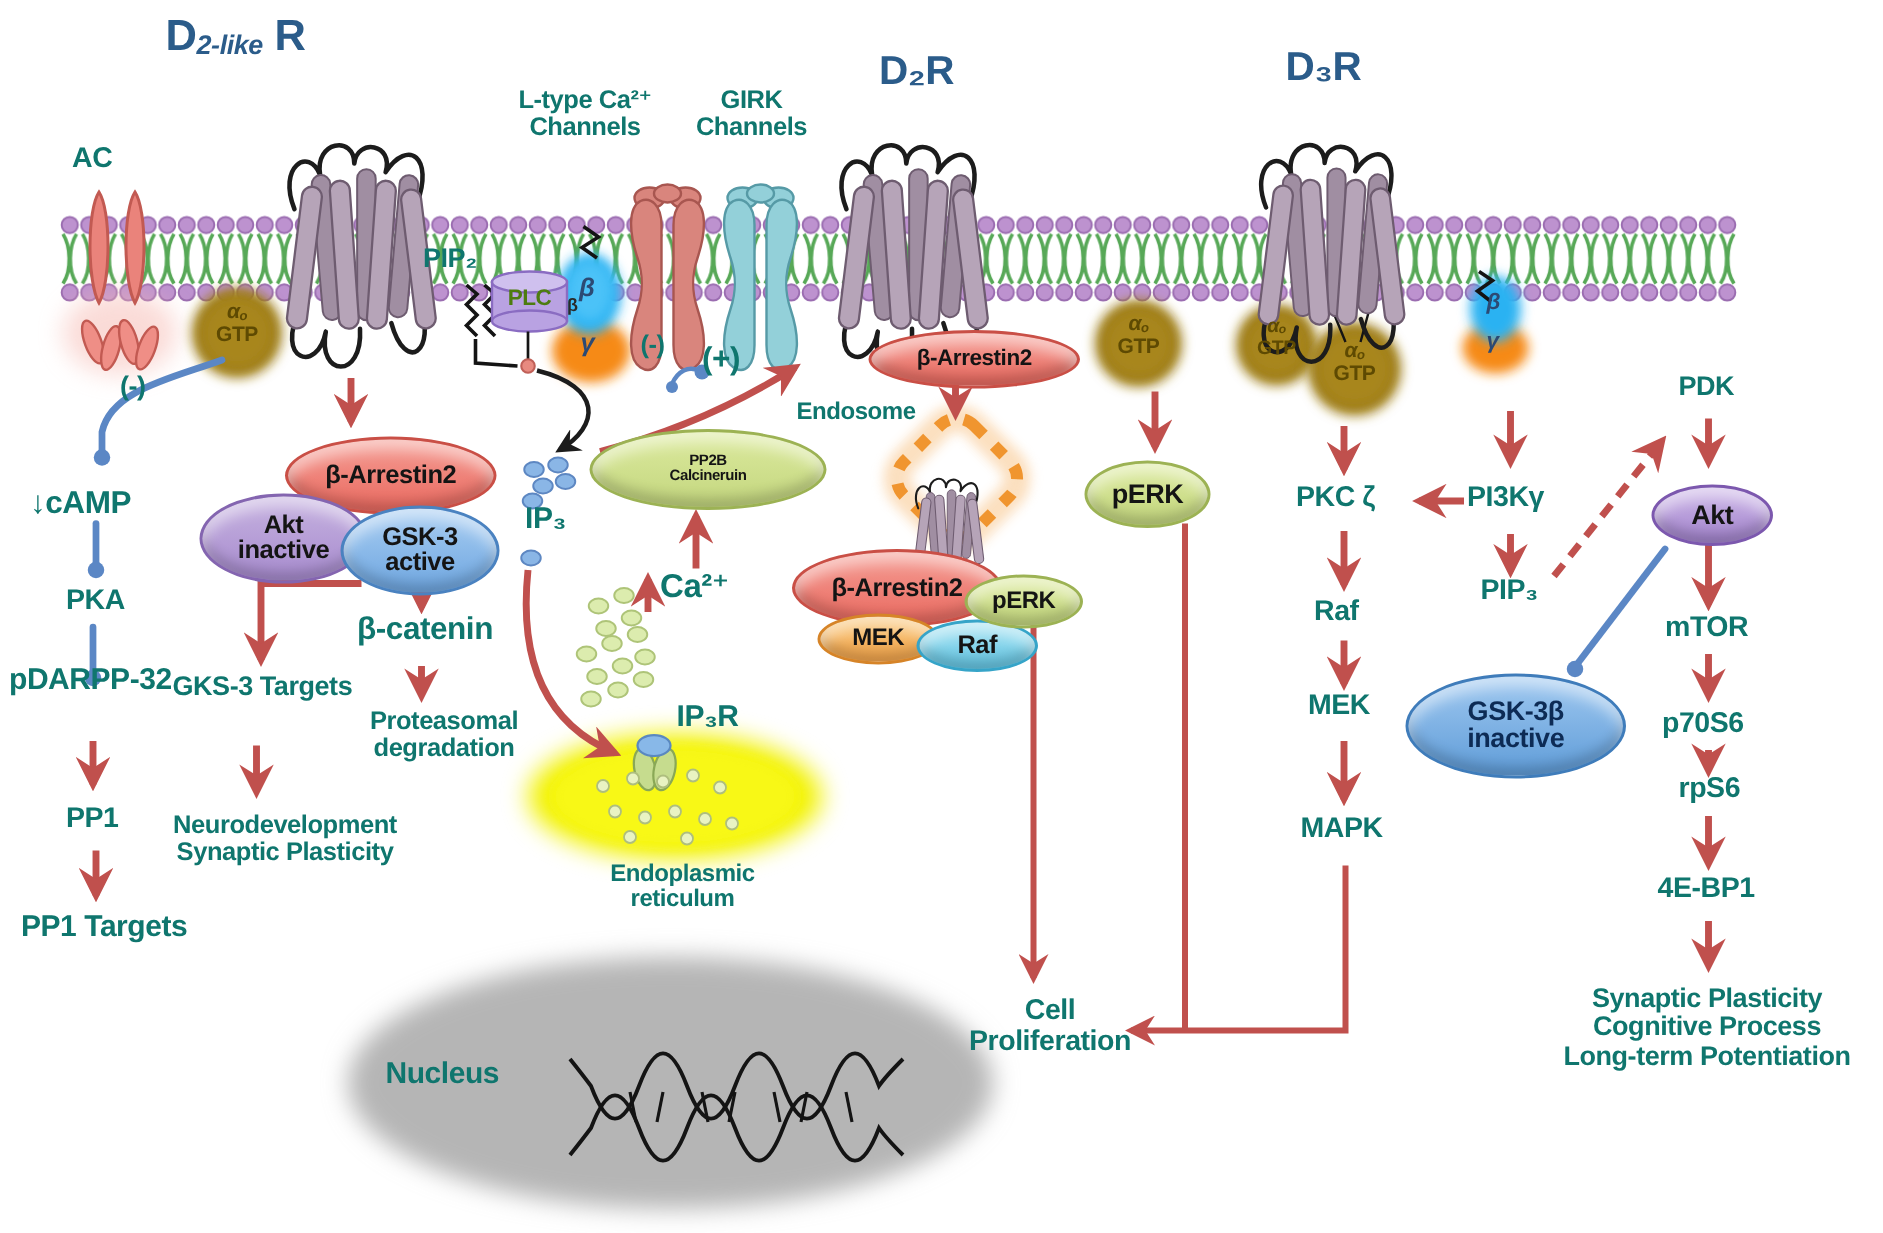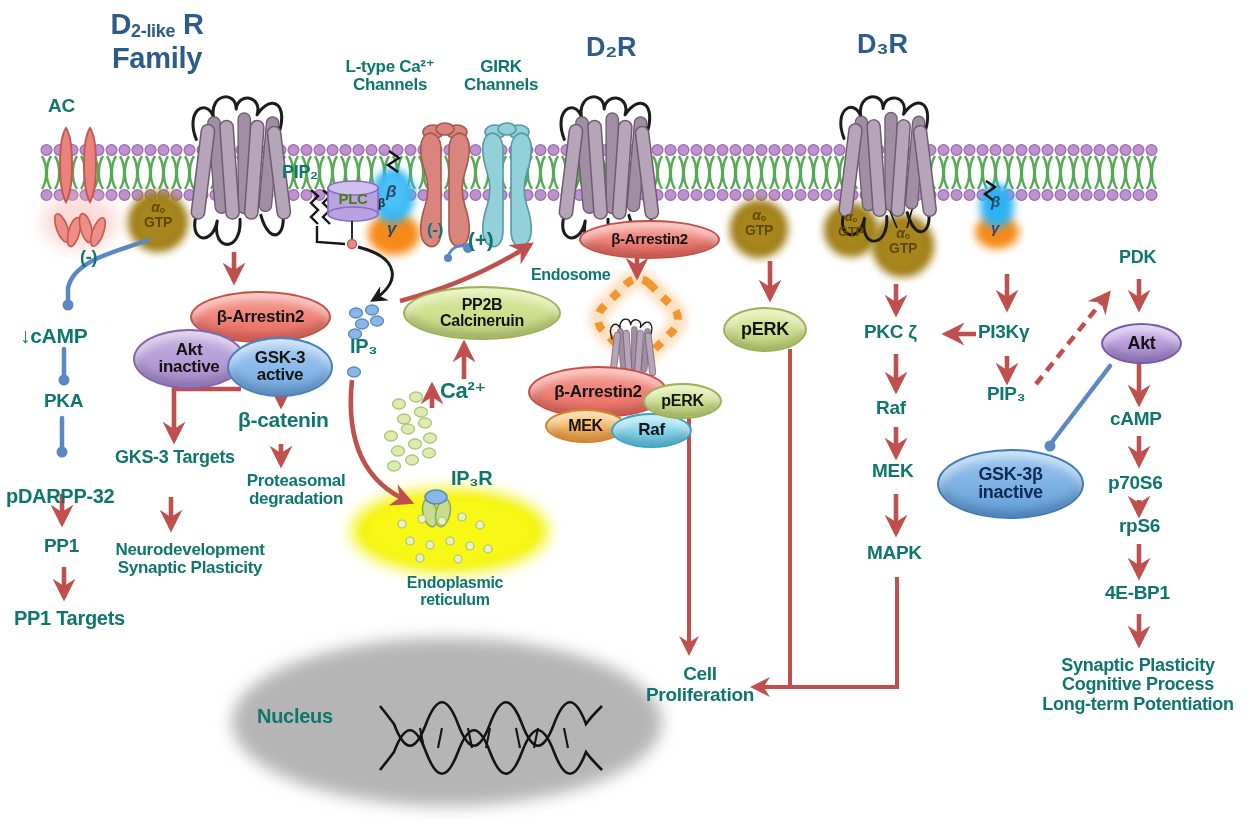--- a/index.html
+++ b/index.html
@@ -4,21 +4,21 @@
 <style>
   html,body{margin:0;padding:0;background:#fff;}
   .canvas{position:relative;width:1255px;height:822px;background:#ffffff;overflow:hidden;
           font-family:"Liberation Sans","DejaVu Sans",sans-serif;}
   svg.layer{position:absolute;left:0;top:0;z-index:1;}
   .lbl{position:absolute;z-index:3;font-weight:700;color:#0f766e;white-space:nowrap;
        line-height:1.08;letter-spacing:-0.3px;}
   .c{text-align:center;white-space:normal;}
   .dred{color:#0f766e;}
   .blue{color:#2B5C8A;}
-  .sub{font-size:62%;vertical-align:-16%;}
+  .sub{font-size:62%;vertical-align:-16%;font-style:italic;}
   .gtp{color:#5e4a02;font-size:14px;line-height:1.02;}
   .gtp .a{font-style:italic;}
   .grk{font-style:italic;color:#2c4a74;}
   .mol{position:absolute;z-index:2;border-radius:50%;display:flex;flex-direction:column;
        align-items:center;justify-content:center;font-weight:700;color:#141414;
        letter-spacing:-0.3px;line-height:0.98;text-align:center;
        box-shadow:inset 0 7px 9px rgba(255,255,255,.5), inset 0 -6px 8px rgba(0,0,0,.18);}
   .salmon{background:linear-gradient(180deg,#f59d94,#e9695f);border:2px solid #c94f46;}
   .darkred{background:linear-gradient(180deg,#b25450,#8f2f2c);border:2px solid #6d201e;}
   .purple{background:linear-gradient(180deg,#c6b2e0,#a78bce);border:2px solid #8465b0;}
@@ -273,21 +273,21 @@
       <span>β-Arrestin2</span>
     </div>
 <div class="mol purple" style="left:133px;top:329px;width:108px;height:56px;font-size:17px;">
       <span>Akt</span>
       <span>inactive</span>
     </div>
 <div class="mol blueel" style="left:227px;top:337px;width:102px;height:56px;font-size:17px;">
       <span>GSK-3</span>
       <span>active</span>
     </div>
-<div class="mol green" style="left:403px;top:286px;width:154px;height:50px;font-size:16px;">
+<div class="mol green" style="left:393px;top:286px;width:154px;height:50px;font-size:10px;">
       <span>PP2B</span>
       <span>Calcineruin</span>
     </div>
 <div class="mol salmon" style="left:579px;top:220px;width:137px;height:35px;font-size:15px;">
       <span>β-Arrestin2</span>
     </div>
 <div class="mol salmon" style="left:528px;top:366px;width:136px;height:48px;font-size:17px;">
       <span>β-Arrestin2</span>
     </div>
 <div class="mol orange" style="left:545px;top:409px;width:77px;height:30px;font-size:16px;">
@@ -305,21 +305,20 @@
 <div class="mol aktc" style="left:1101px;top:323px;width:77px;height:37px;font-size:18px;">
       <span>Akt</span>
     </div>
 <div class="mol bluebig" style="left:937px;top:449px;width:143px;height:66px;font-size:18px;">
       <span>GSK-3β</span>
       <span>inactive</span>
     </div>
 
 <div class="lbl c blue" style="left:62px;top:8px;width:190px;font-size:29px;line-height:1.15;">
   <div><span>D</span><span class="sub">2-like</span><span> R</span></div>
-  <div>Family</div>
 </div>
 <div class="lbl" style="left:48px;top:96px;font-size:19px;">AC</div>
 <div class="lbl c" style="left:328px;top:58px;width:124px;font-size:17px;">
   <div>L-type Ca²⁺</div>
       <div>Channels</div>
 </div>
 <div class="lbl c" style="left:448px;top:58px;width:106px;font-size:17px;">
   <div>GIRK</div>
       <div>Channels</div>
 </div>
@@ -346,21 +345,21 @@
   <div>GTP</div>
 </div>
 <div class="lbl c gtp" style="left:873px;top:226px;width:60px;">
   <div><span class="a">α</span><span class="sub">o</span></div>
   <div>GTP</div>
 </div>
 
 <div class="lbl" style="left:80px;top:248px;font-size:18px;">(-)</div>
 <div class="lbl" style="left:20px;top:325px;font-size:21px;">↓cAMP</div>
 <div class="lbl" style="left:44px;top:391px;font-size:19px;">PKA</div>
-<div class="lbl" style="left:6px;top:486px;font-size:20px;">pDARPP-32</div>
+<div class="lbl" style="left:6px;top:443px;font-size:20px;">pDARPP-32</div>
 <div class="lbl" style="left:44px;top:536px;font-size:19px;">PP1</div>
 <div class="lbl" style="left:14px;top:608px;font-size:20px;">PP1 Targets</div>
 <div class="lbl" style="left:115px;top:448px;font-size:18px;">GKS-3 Targets</div>
 <div class="lbl" style="left:238px;top:409px;font-size:21px;">β-catenin</div>
 <div class="lbl c dred" style="left:240px;top:472px;width:112px;font-size:17px;">
   <div>Proteasomal</div>
       <div>degradation</div>
 </div>
 <div class="lbl c dred" style="left:97px;top:541px;width:186px;font-size:17px;">
   <div>Neurodevelopment</div>
@@ -383,21 +382,21 @@
       <div>Proliferation</div>
 </div>
 
 <div class="lbl" style="left:1119px;top:248px;font-size:18px;">PDK</div>
 <div class="lbl" style="left:864px;top:322px;font-size:19px;">PKC ζ</div>
 <div class="lbl" style="left:978px;top:322px;font-size:19px;">PI3Kγ</div>
 <div class="lbl" style="left:987px;top:384px;font-size:19px;">PIP₃</div>
 <div class="lbl" style="left:876px;top:398px;font-size:19px;">Raf</div>
 <div class="lbl" style="left:872px;top:461px;font-size:19px;">MEK</div>
 <div class="lbl" style="left:867px;top:543px;font-size:19px;">MAPK</div>
-<div class="lbl" style="left:1110px;top:409px;font-size:19px;">cAMP</div>
+<div class="lbl" style="left:1110px;top:409px;font-size:19px;">mTOR</div>
 <div class="lbl" style="left:1108px;top:473px;font-size:19px;">p70S6</div>
 <div class="lbl" style="left:1119px;top:516px;font-size:19px;">rpS6</div>
 <div class="lbl" style="left:1105px;top:583px;font-size:19px;">4E-BP1</div>
 <div class="lbl c dred" style="left:1020px;top:656px;width:236px;font-size:18px;">
   <div>Synaptic Plasticity</div>
   <div>Cognitive Process</div>
   <div>Long-term Potentiation</div>
 </div>
 
 </div>

